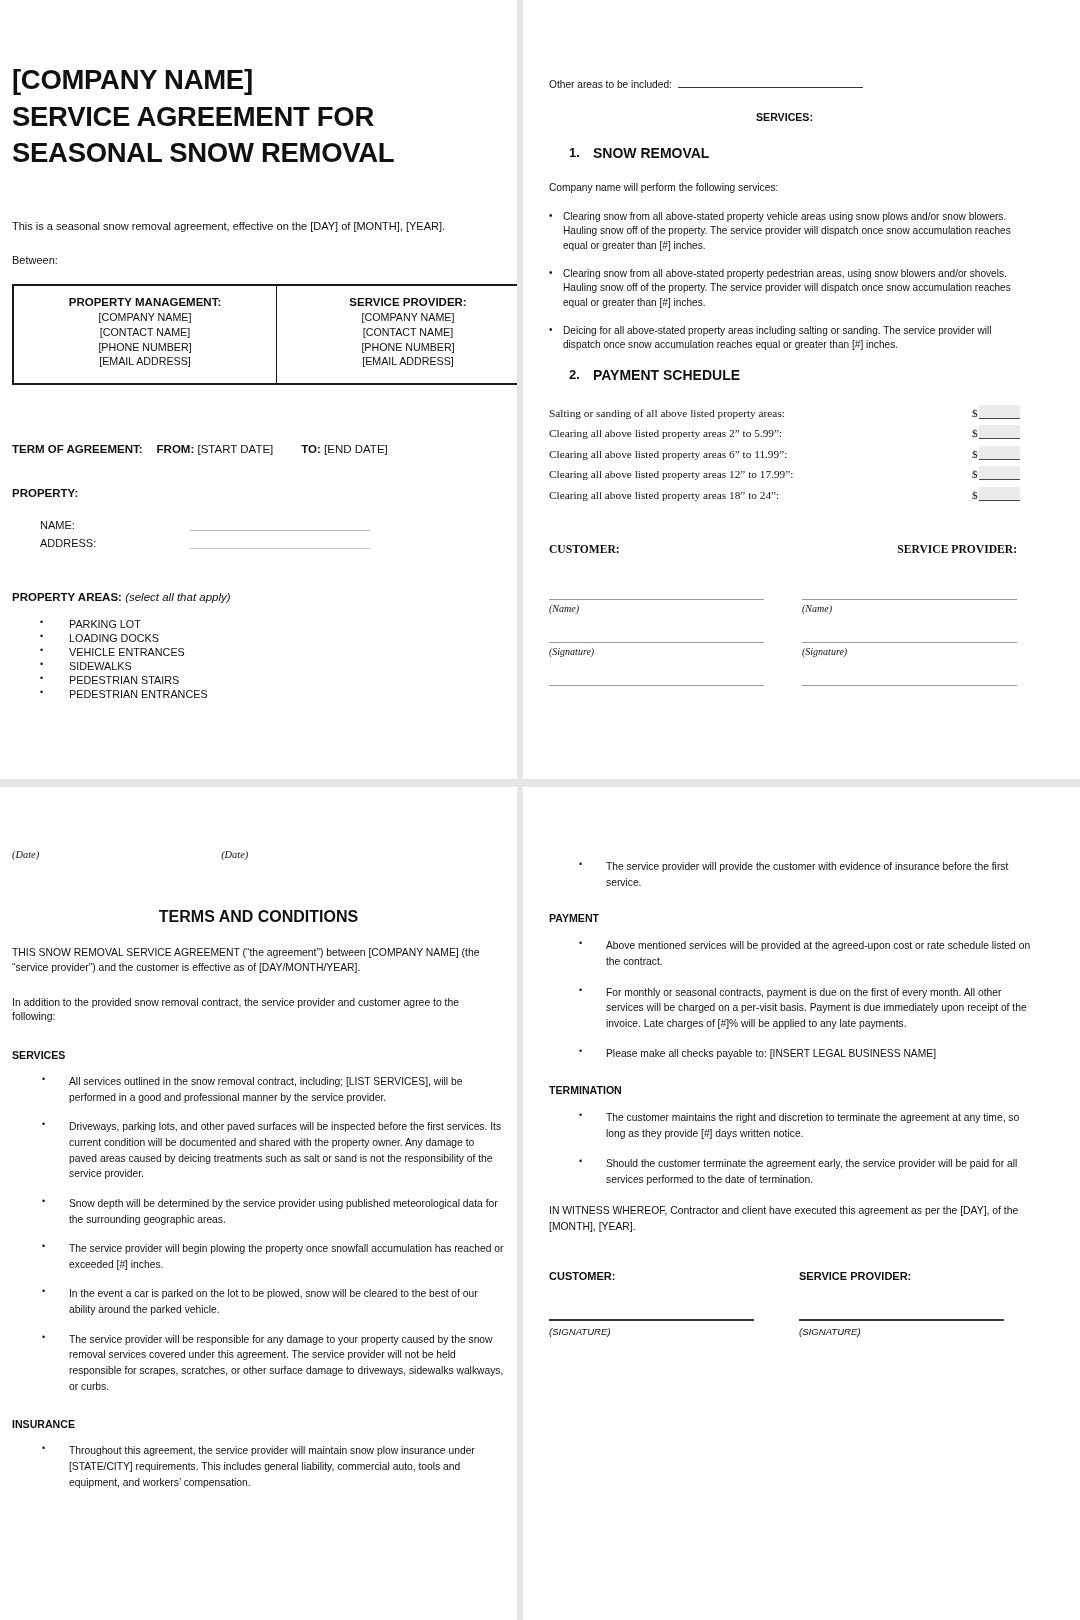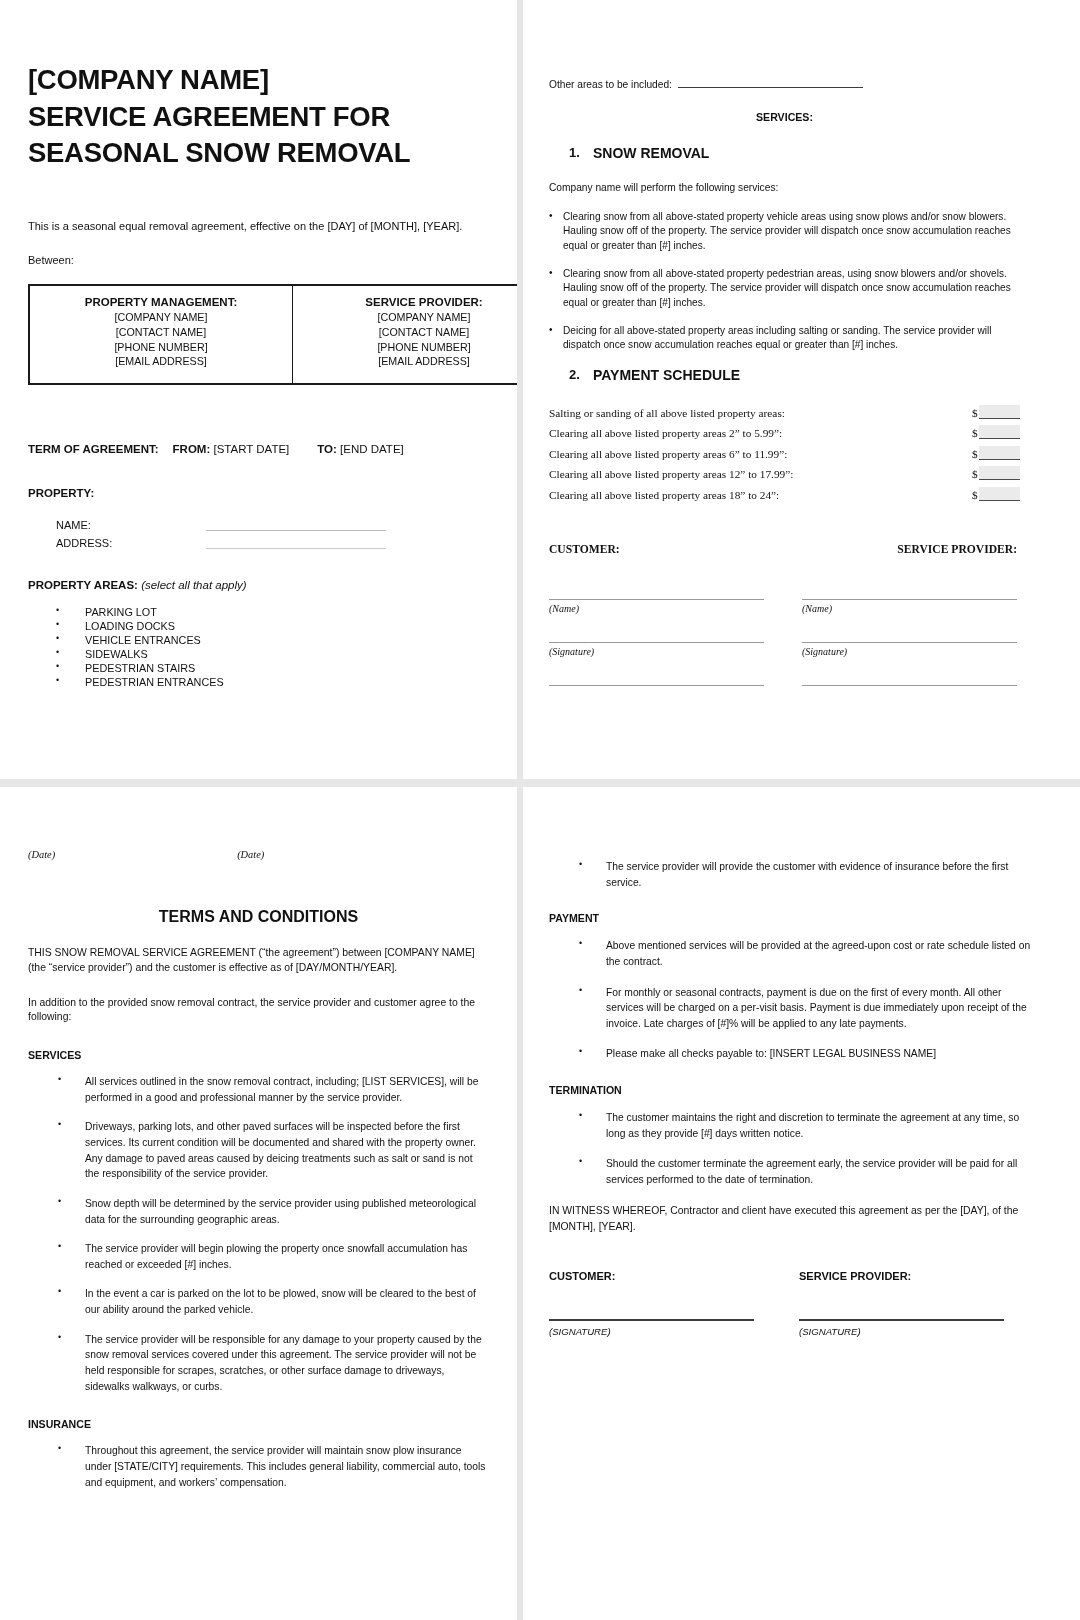--- a/index.html
+++ b/index.html
@@ -3,41 +3,41 @@
 <meta charset="utf-8">
 <style>
   html,body{margin:0;padding:0;background:#e3e3e3;}
   body{width:1080px;height:1620px;font-family:"Liberation Sans",sans-serif;color:#111;}
   .sheet{position:relative;width:1080px;height:1620px;display:grid;
          grid-template-columns:517px 6px 557px;
          grid-template-rows:779px 8px 833px;background:#e6e6e6;}
   .page{background:#fff;overflow:hidden;position:relative;}
   .gutter-v{background:#e6e6e6;}
   .gutter-h{background:#e6e6e6;grid-column:1 / span 3;}
-  .pg-inner{padding:0 28px;box-sizing:border-box;}
+  .pg-inner{padding:0 12px;box-sizing:border-box;}
 
   
   .p1{padding-top:62px;}
   .title{font-weight:bold;font-size:27.5px;line-height:1.33;letter-spacing:-0.3px;margin:0 0 0 0;}
   .lead{font-size:11px;line-height:1.5;margin-top:46px;}
   .between{font-size:11px;margin-top:20px;}
   .party-table{margin-top:18px;border:2px solid #1a1a1a;width:529px;border-collapse:collapse;}
   .party-table td{border:1px solid #1a1a1a;width:50%;vertical-align:top;padding:10px 6px 14px 6px;text-align:center;}
   .party-head{font-weight:bold;font-size:11.5px;margin-bottom:2px;}
   .party-line{font-size:10.7px;line-height:1.38;}
   .term{margin-top:58px;font-size:11.5px;}
   .term b{font-weight:bold;}
   .term .gap{display:inline-block;width:14px;}
   .prop-head{margin-top:32px;font-size:11.5px;font-weight:bold;}
   .prop-rows{margin-top:14px;font-size:11px;}
   .prop-row{display:flex;align-items:flex-end;height:18px;}
   .prop-row .lbl{width:60px;padding-left:28px;}
   .prop-row .rule{width:180px;border-bottom:1px solid #b9b9b9;margin-left:90px;height:12px;}
   .prop-row .rule.b{border-bottom:1px solid #c9c9c9;}
-  .areas-head{margin-top:30px;font-size:11.5px;}
+  .areas-head{margin-top:42px;font-size:11.5px;}
   .areas-head b{font-weight:bold;}
   .areas-head i{font-style:italic;font-weight:normal;}
   ul.areas{margin:14px 0 0 0;padding:0;list-style:none;font-size:10.8px;line-height:1.30;}
   ul.areas li{position:relative;padding-left:57px;}
   ul.areas li:before{content:"\2022";position:absolute;left:28px;font-size:9px;}
 
   
   .p2{padding-top:78px;}
   .otherline{font-size:10.2px;display:flex;align-items:baseline;}
   .otherline .rule{flex:0 0 185px;border-bottom:1px solid #3a3a3a;margin-left:6px;height:9px;}
@@ -93,21 +93,21 @@
 <body>
 
 <div class="sheet">
 
   <div class="page p1 pg-inner">
     <h1 class="title">
       <span>[COMPANY NAME]</span><br>
       <span>SERVICE AGREEMENT FOR</span><br>
       <span>SEASONAL SNOW REMOVAL</span>
     </h1>
-    <div class="lead">This is a seasonal equal removal agreement, effective on the [DAY] of [MONTH], [YEAR].</div>
+    <div class="lead">This is a seasonal snow removal agreement, effective on the [DAY] of [MONTH], [YEAR].</div>
     <div class="between">Between:</div>
 
     <table class="party-table">
       <tbody>
           <tr>
         <td>
           <div class="party-head">PROPERTY MANAGEMENT:</div>
           <div class="party-line">[COMPANY NAME]</div>
           <div class="party-line">[CONTACT NAME]</div>
           <div class="party-line">[PHONE NUMBER]</div>

